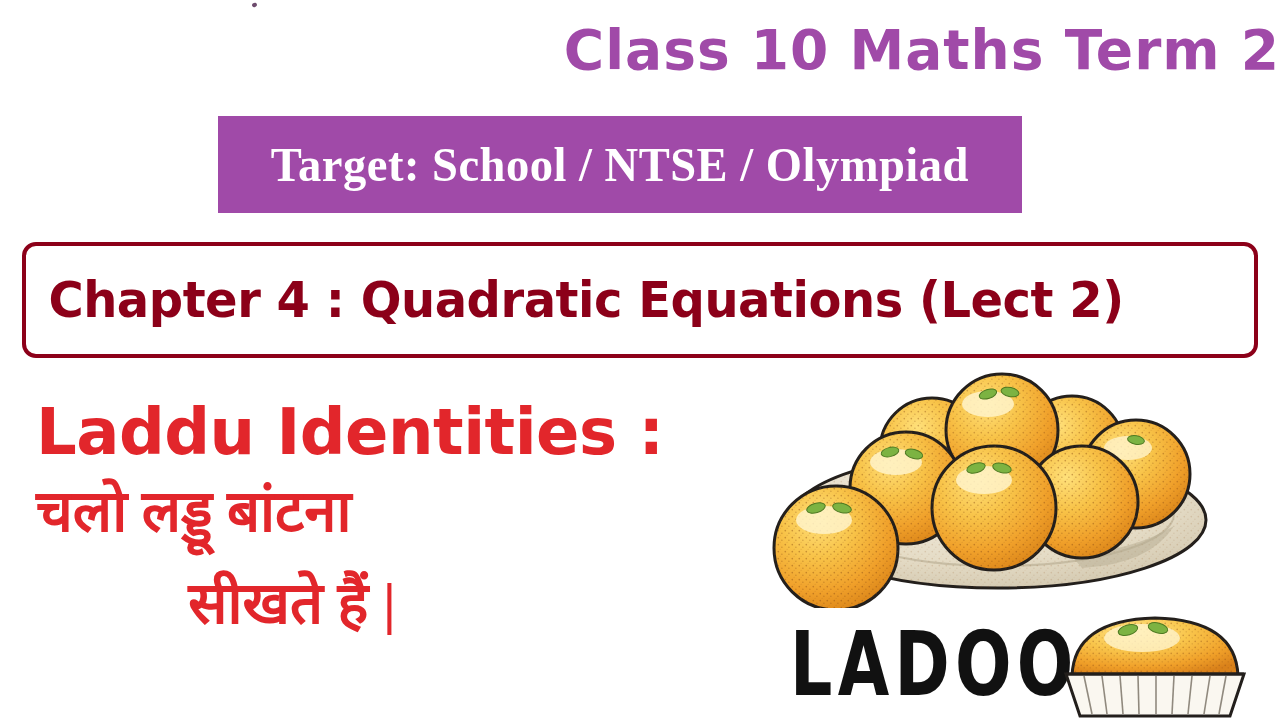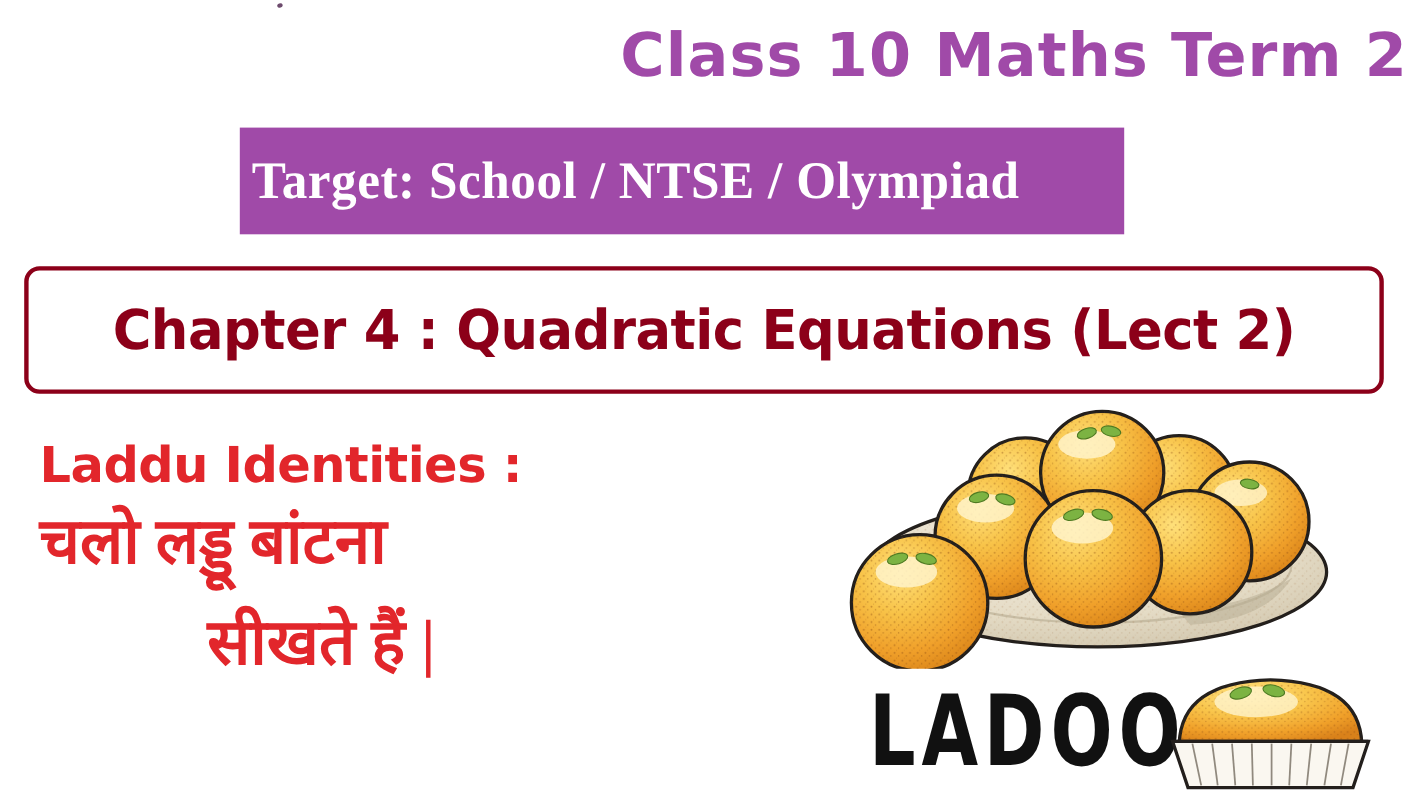--- a/index.html
+++ b/index.html
@@ -51,21 +51,21 @@
   
   .target-banner {
     position: absolute;
     left: 218px;
     top: 116px;
     width: 804px;
     height: 97px;
     background: #a04aa8;
     display: flex;
     align-items: center;
-    justify-content: flex-start;
+    justify-content: center;
   }
   .target-banner-text {
     color: #ffffff;
     font-family: "Liberation Serif", serif;
     font-weight: bold;
     font-size: 48px;
     letter-spacing: 0.5px;
     white-space: nowrap;
     transform: scaleX(0.97);
   }
@@ -76,21 +76,20 @@
     left: 22px;
     top: 242px;
     width: 1236px;
     height: 116px;
     border: 4px solid #8c0019;
     border-radius: 14px;
     box-sizing: border-box;
     background: #ffffff;
     display: flex;
     align-items: center;
-    justify-content: center;
   }
   .chapter-text {
     color: #8c0019;
     font-family: "DejaVu Sans", sans-serif;
     font-weight: bold;
     font-size: 50px;
     white-space: nowrap;
     letter-spacing: -0.5px;
     transform: scaleX(0.96);
   }
@@ -99,21 +98,21 @@
   .headline-block {
     position: absolute;
     left: 36px;
     top: 400px;
     width: 680px;
     color: #e2262b;
   }
   .headline-en {
     font-family: "DejaVu Sans", sans-serif;
     font-weight: bold;
-    font-size: 45px;
+    font-size: 64px;
     line-height: 1.0;
     white-space: nowrap;
     letter-spacing: -0.5px;
   }
   .headline-hi-1 {
     font-family: "Liberation Serif", "DejaVu Sans", serif;
     font-weight: bold;
     font-size: 58px;
     line-height: 1.18;
     margin-top: 14px;

